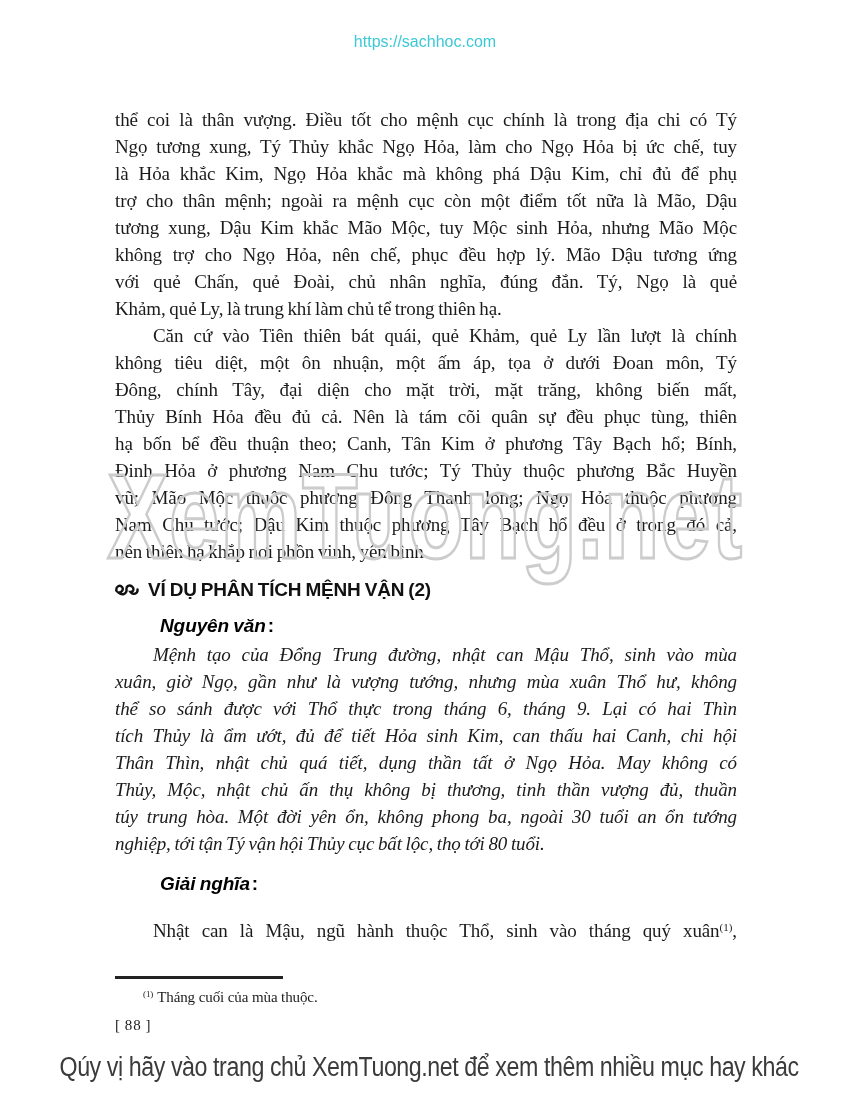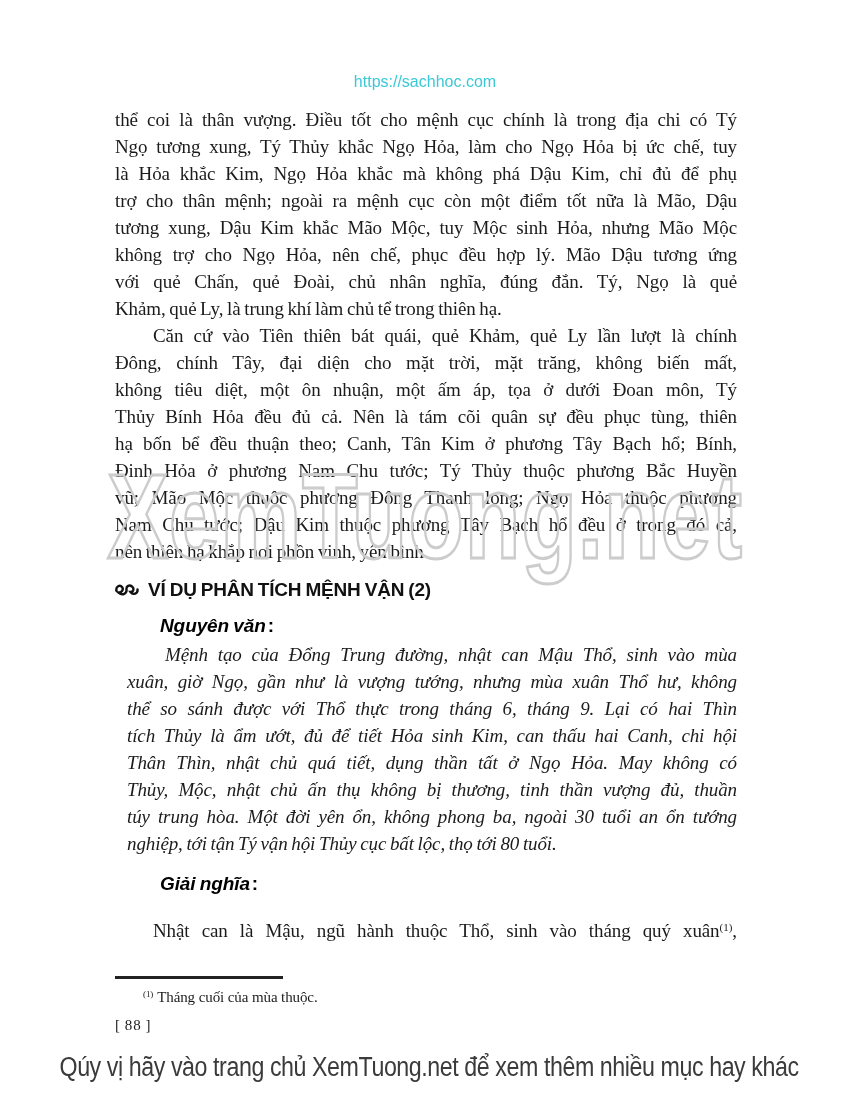--- a/index.html
+++ b/index.html
@@ -15,21 +15,20 @@
   .header-link {
     position: absolute;
     top: 33px;
     left: 0;
     width: 100%;
     text-align: center;
     font-family: "Liberation Sans", sans-serif;
     font-size: 16px;
     color: #3bc8d6;
     z-index: 1;
-    margin-top: 40px;
   }
   .content {
     position: absolute;
     left: 115px;
     top: 106px;
     width: 622px;
     font-size: 19px;
     line-height: 27px;
     word-spacing: -1px;
     letter-spacing: -0.1px;
@@ -57,21 +56,21 @@
     padding-left: 45px;
     font-family: "Liberation Sans", sans-serif;
     font-weight: bold;
     font-style: italic;
     font-size: 19px;
     line-height: 24px;
     color: #000000;
   }
   .label-line.gn { margin-top: 15px; }
   .label-colon { font-style: normal; margin-left: 2px; }
-  .para.nv { margin-top: 3px; margin-left: 12px; }
+  .para.nv { margin-top: 3px; }
   .gn-line {
     margin-top: 21px;
     text-indent: 38px;
     text-align: justify;
     text-align-last: justify;
   }
   .fn-ref { font-size: 11px; vertical-align: 6px; line-height: 0; letter-spacing: 0; }
   .footnote { margin-top: 32px; }
   .fn-rule { width: 168px; height: 0; border-top: 3px solid #222222; }
   .fn-text {
@@ -132,22 +131,22 @@
         <div class="line">là Hỏa khắc Kim, Ngọ Hỏa khắc mà không phá Dậu Kim, chỉ đủ để phụ</div>
         <div class="line">trợ cho thân mệnh; ngoài ra mệnh cục còn một điểm tốt nữa là Mão, Dậu</div>
         <div class="line">tương xung, Dậu Kim khắc Mão Mộc, tuy Mộc sinh Hỏa, nhưng Mão Mộc</div>
         <div class="line">không trợ cho Ngọ Hỏa, nên chế, phục đều hợp lý. Mão Dậu tương ứng</div>
         <div class="line">với quẻ Chấn, quẻ Đoài, chủ nhân nghĩa, đúng đắn. Tý, Ngọ là quẻ</div>
         <div class="line last">Khảm, quẻ Ly, là trung khí làm chủ tể trong thiên hạ.</div>
       </div>
 
     <div class="para indent">
         <div class="line">Căn cứ vào Tiên thiên bát quái, quẻ Khảm, quẻ Ly lần lượt là chính</div>
+        <div class="line">không tiêu diệt, một ôn nhuận, một ấm áp, tọa ở dưới Đoan môn, Tý</div>
         <div class="line">Đông, chính Tây, đại diện cho mặt trời, mặt trăng, không biến mất,</div>
-        <div class="line">không tiêu diệt, một ôn nhuận, một ấm áp, tọa ở dưới Đoan môn, Tý</div>
         <div class="line">Thủy Bính Hỏa đều đủ cả. Nên là tám cõi quân sự đều phục tùng, thiên</div>
         <div class="line">hạ bốn bể đều thuận theo; Canh, Tân Kim ở phương Tây Bạch hổ; Bính,</div>
         <div class="line">Đinh Hỏa ở phương Nam Chu tước; Tý Thủy thuộc phương Bắc Huyền</div>
         <div class="line">vũ; Mão Mộc thuộc phương Đông Thanh long; Ngọ Hỏa thuộc phương</div>
         <div class="line">Nam Chu tước; Dậu Kim thuộc phương Tây Bạch hổ đều ở trong đó cả,</div>
         <div class="line last">nên thiên hạ khắp nơi phồn vinh, yên bình.</div>
       </div>
 
     <div class="heading">
       <span class="ornament">

